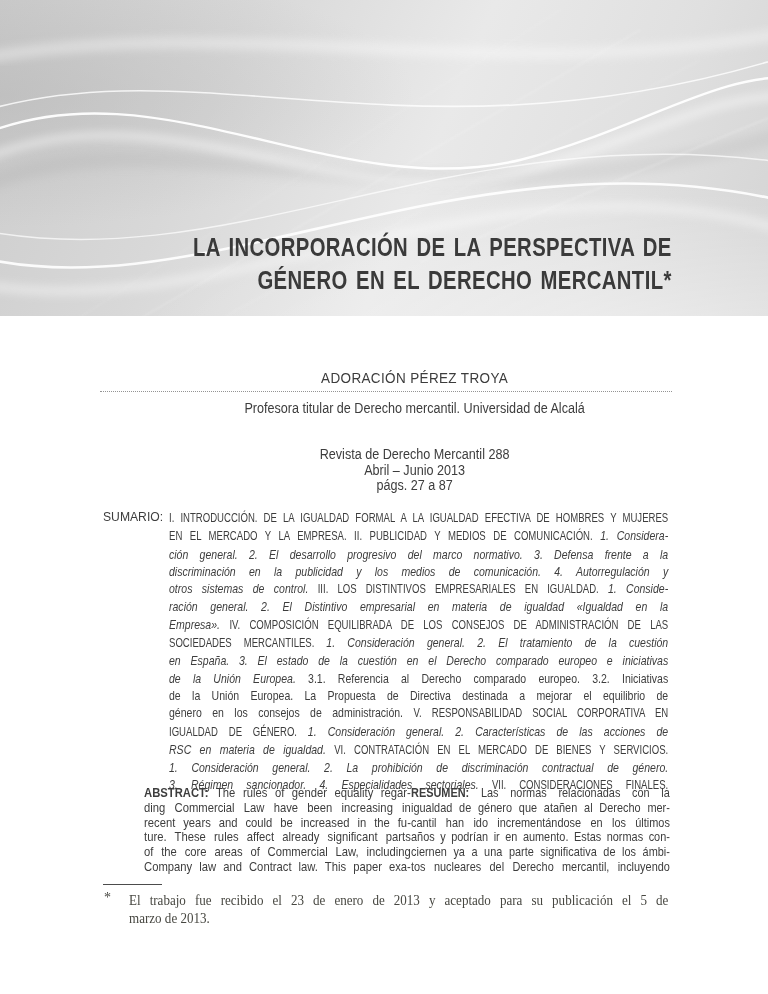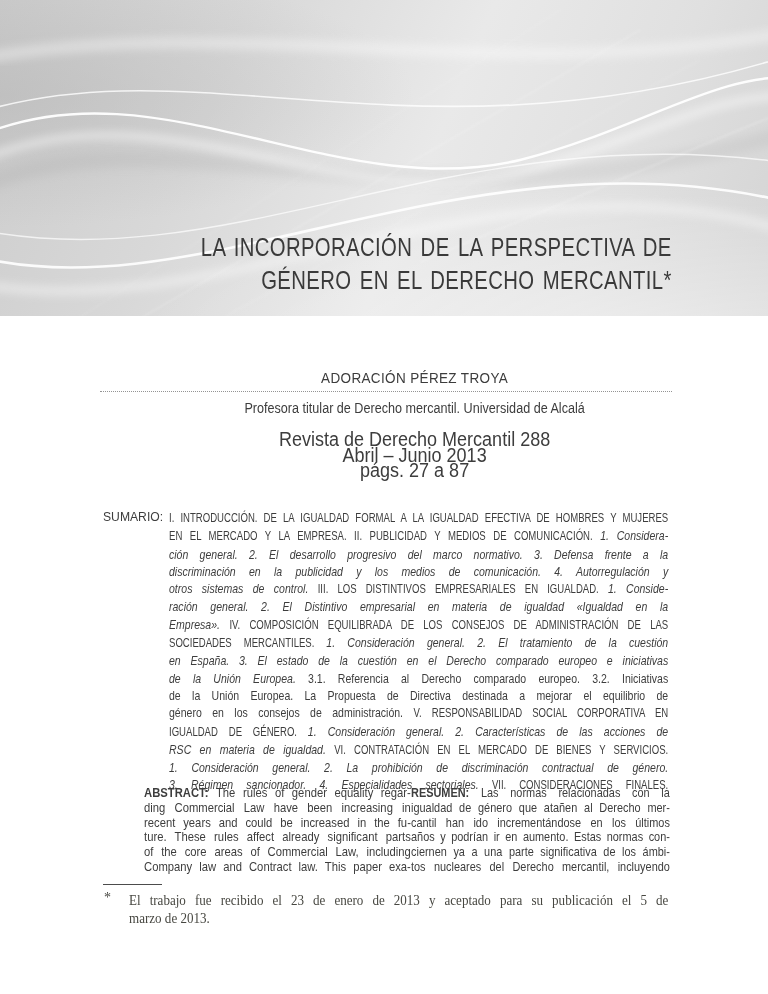--- a/index.html
+++ b/index.html
@@ -7,31 +7,31 @@
         font-family:"Liberation Sans",sans-serif;color:#3d3d3d;}
 
   
   .header{position:absolute;top:0;left:0;width:768px;height:316px;
     background:
       radial-gradient(120% 95% at 88% 115%, rgba(255,255,255,.55), rgba(255,255,255,0) 60%),
       radial-gradient(90% 70% at 0% 30%, rgba(175,175,175,.45), rgba(175,175,175,0) 60%),
       linear-gradient(113deg,#cccccc 0%,#d8d8d8 28%,#e9e9e9 55%,#e0e0e0 78%,#d3d3d3 100%);}
   .swoosh{position:absolute;top:0;left:0;}
   .title{position:absolute;top:231px;right:96px;text-align:right;
-         font-size:26px;line-height:33px;color:#3a3a3a;}
+         font-size:26px;line-height:33px;color:#3a3a3a;font-weight:bold;}
   .title-line{transform:scaleX(.78);transform-origin:100% 50%;white-space:nowrap;
               letter-spacing:.5px;word-spacing:3px;}
 
   
   .byline{position:absolute;left:100px;right:96px;top:369px;text-align:center;}
   .cond{transform:scaleX(.9);transform-origin:100% 50%;}
   .author{font-size:15px;letter-spacing:.4px;color:#3c3c3c;}
   .dotted{margin-top:5px;border-bottom:1px dotted #949494;height:0;}
   .affil{margin-top:8px;font-size:14px;}
-  .journal{margin-top:16px;font-size:20px;line-height:15.5px;}
+  .journal{margin-top:31px;font-size:14px;line-height:15.5px;}
 
   
   .seglines .ln{text-align:justify;text-align-last:justify;}
   .seglines.nojust-last .ln-last{text-align-last:left;}
   .seg-b{font-weight:bold;}
   .seg-i{font-style:italic;}
   .seg-c{font-size:.91em;}
 
   
   .sumario{position:absolute;left:103px;top:509px;width:567px;}

